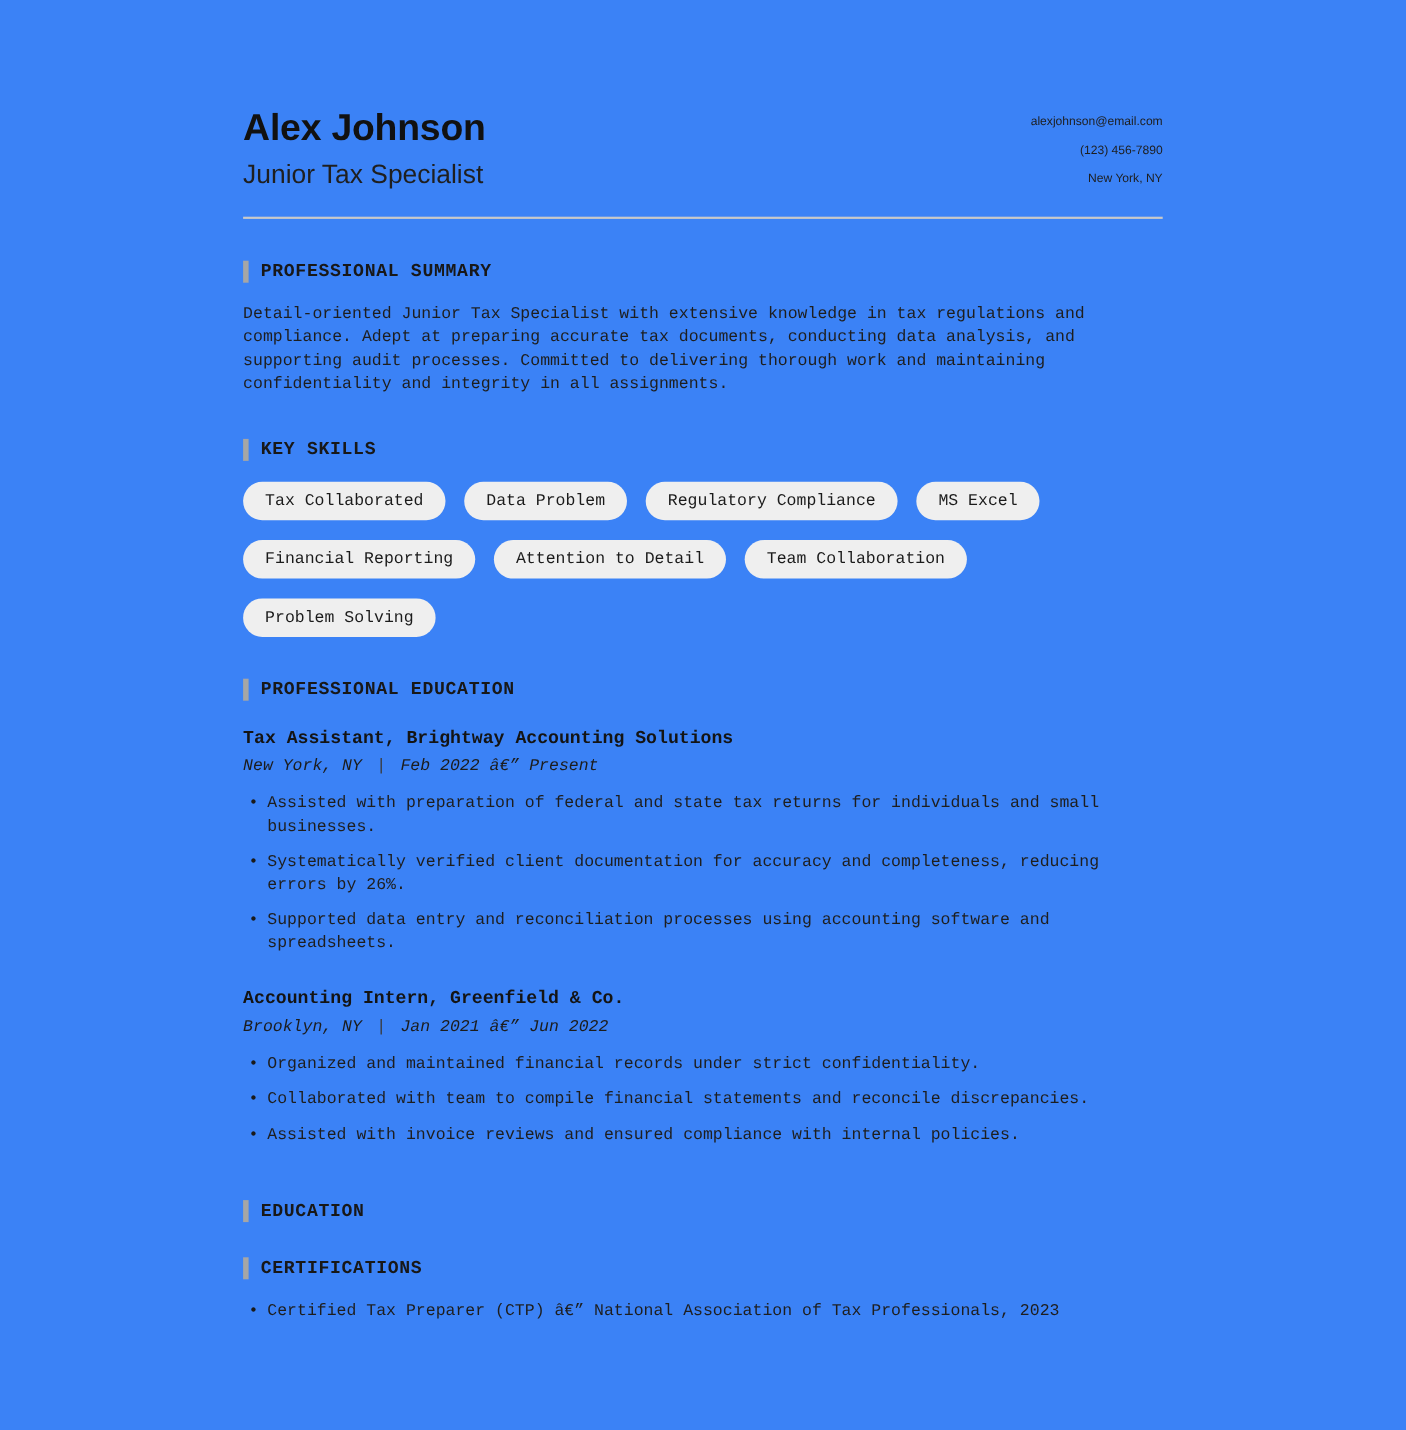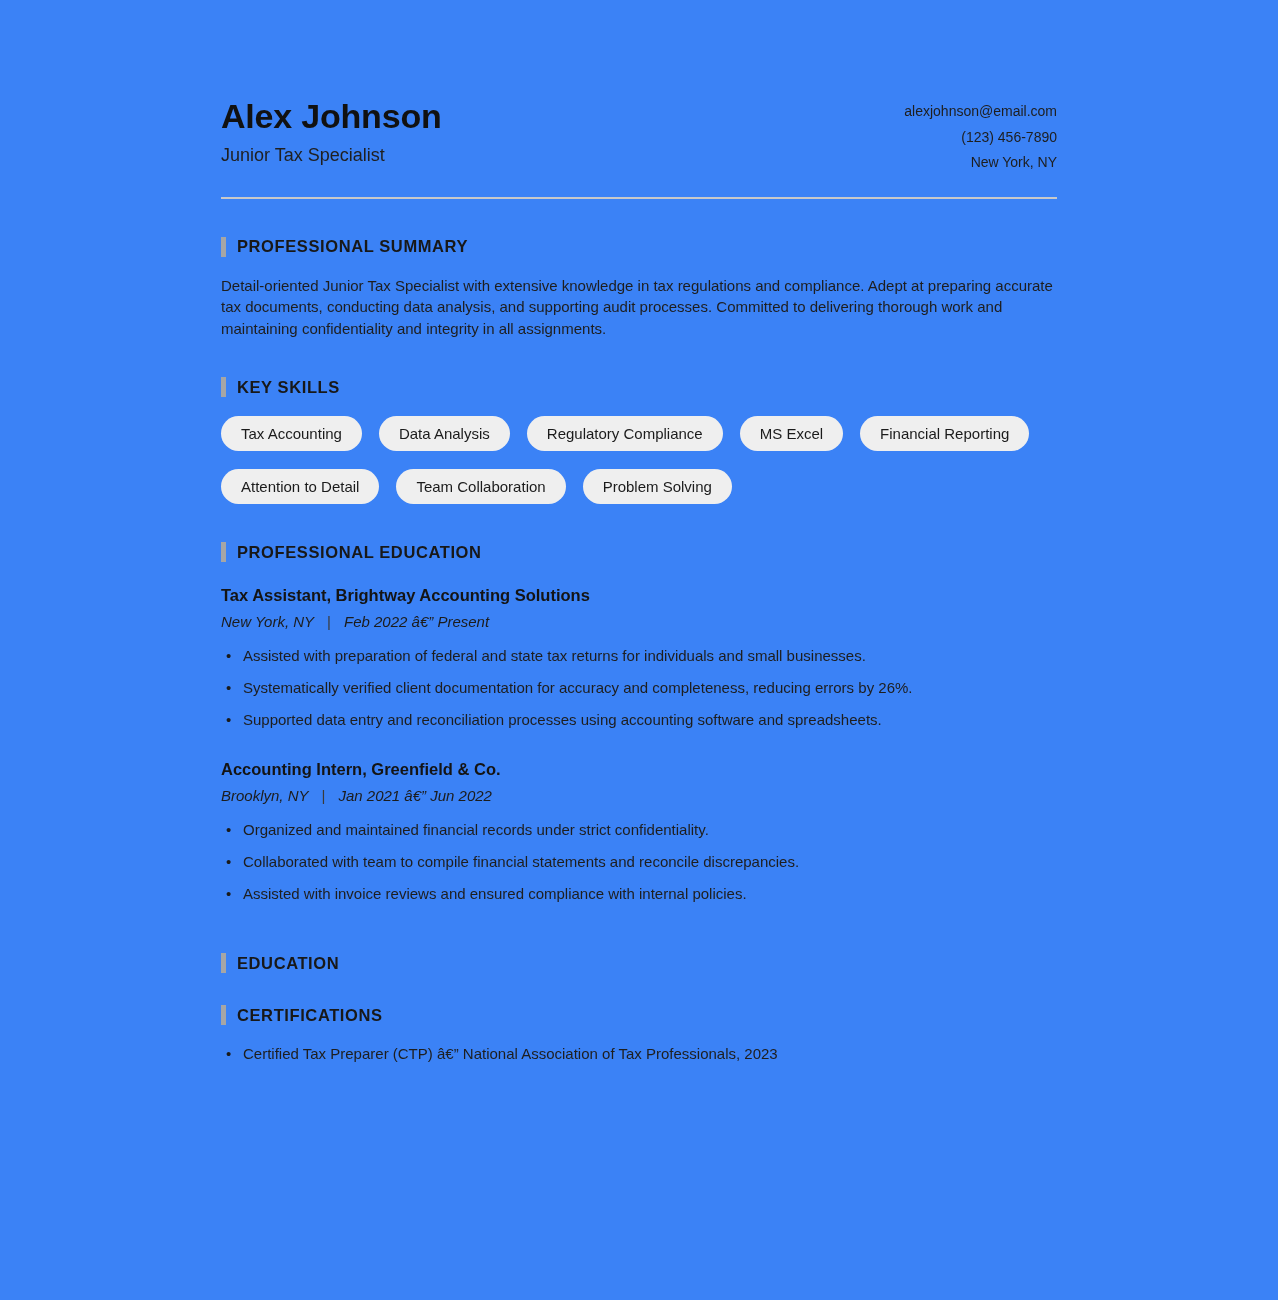--- a/index.html
+++ b/index.html
@@ -28,41 +28,41 @@
     align-items: flex-start;
   }
   .person-name {
     font-size: 34px;
     font-weight: 700;
     color: #111111;
     line-height: 1.15;
     letter-spacing: -0.2px;
   }
   .person-title {
-    font-size: 18px;
+    font-size: 24px;
     font-weight: 400;
     color: #1f1f1f;
     margin-top: 9px;
   }
   .contact {
     text-align: right;
-    font-size: 14px;
+    font-size: 11px;
     color: #1e1e1e;
     line-height: 25.5px;
     padding-top: 2px;
   }
   .divider {
     border: none;
     height: 2px;
     background: #c9c9c9;
     margin-top: 21px;
   }
 
   
-  .section { margin-top: 38px; }
+  .section { margin-top: 38px; font-family: Liberation Mono, monospace; }
   .sec-head {
     display: flex;
     align-items: center;
   }
   .sec-bar {
     width: 5px;
     height: 20px;
     background: #a6a6a6;
     margin-right: 11px;
     flex: 0 0 auto;
@@ -169,22 +169,22 @@
       </div>
       <p class="summary-text">Detail-oriented Junior Tax Specialist with extensive knowledge in tax regulations and compliance. Adept at preparing accurate tax documents, conducting data analysis, and supporting audit processes. Committed to delivering thorough work and maintaining confidentiality and integrity in all assignments.</p>
     </section>
 
     <section class="section">
       <div class="sec-head">
         <span class="sec-bar"></span>
         <h2>KEY SKILLS</h2>
       </div>
       <div class="pills">
-        <span class="pill">Tax Accounting</span>
-        <span class="pill">Data Analysis</span>
+        <span class="pill">Tax Collaborated</span>
+        <span class="pill">Data Problem</span>
         <span class="pill">Regulatory Compliance</span>
         <span class="pill">MS Excel</span>
         <span class="pill">Financial Reporting</span>
         <span class="pill">Attention to Detail</span>
         <span class="pill">Team Collaboration</span>
         <span class="pill">Problem Solving</span>
       </div>
     </section>
 
     <section class="section">

